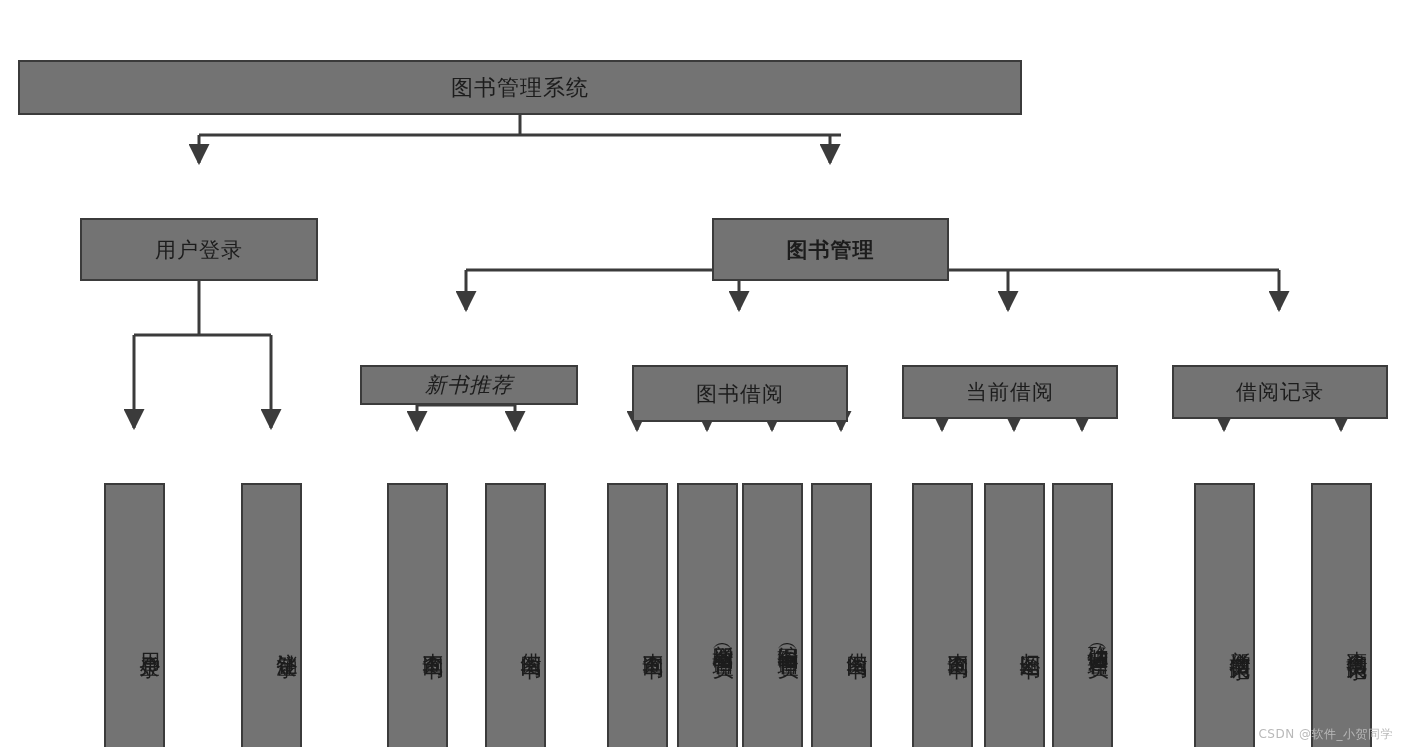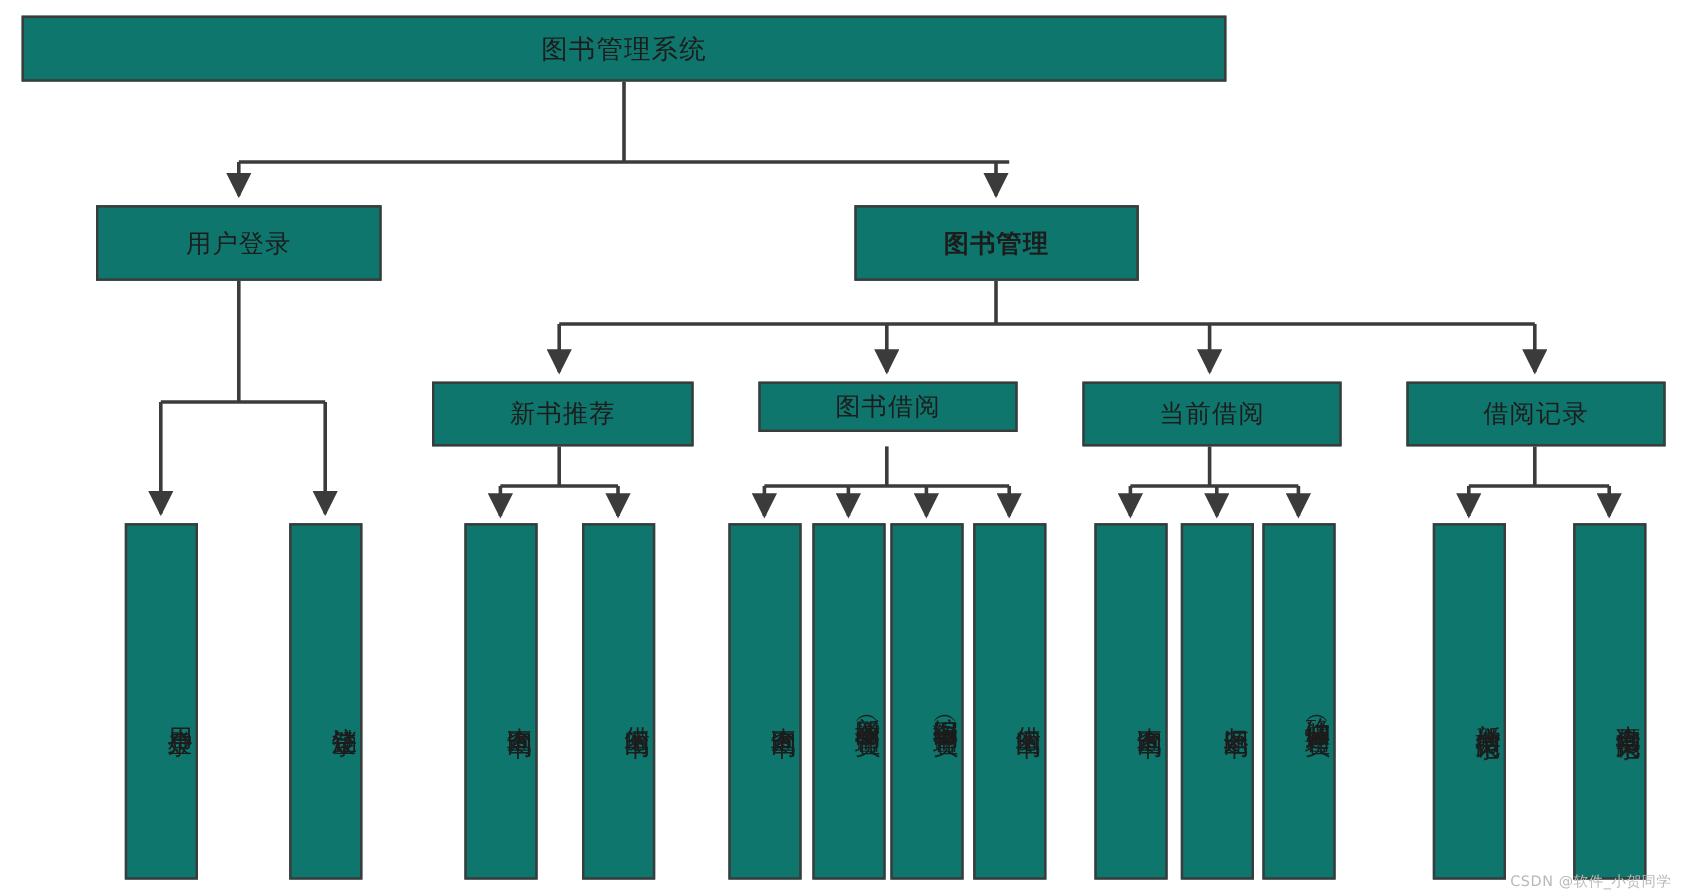--- a/index.html
+++ b/index.html
@@ -15,26 +15,27 @@
     width:1405px;height:747px;
   }
   #edges{
     position:absolute;left:0;top:0;
     width:1405px;height:747px;
     pointer-events:none;
   }
   .node{
     position:absolute;
     box-sizing:border-box;
-    background:#0f766e;
+    background:#737373;
     border:2px solid #3b3b3b;
     display:flex;
     align-items:center;
     justify-content:center;
     color:#1c1c1c;
+    margin-top:47px;
   }
   .node.horiz{
     font-size:21px;
     letter-spacing:1px;
   }
   .node.vert{
     writing-mode:vertical-rl;
     text-orientation:upright;
     font-size:21px;
     line-height:1.32;
@@ -116,23 +117,23 @@
       <path d="M 1341 405 L 1341 430" marker-end="url(#arrow)"></path>
     </g>
   </svg>
 
   <div class="node horiz" id="title-node" style="left:18px;top:13px;width:1004px;height:55px;">图书管理系统</div>
 
   <div class="node horiz" style="left:80px;top:171px;width:238px;height:63px;">用户登录</div>
 
   <div class="node horiz" style="left:712px;top:171px;width:237px;height:63px;font-weight:bold;">图书管理</div>
 
-  <div class="node horiz" style="left:360px;top:318px;width:218px;height:54px;">新书推荐</div>
+  <div class="node horiz" style="left:360px;top:318px;width:218px;height:40px;font-style:italic;">新书推荐</div>
 
-  <div class="node horiz" style="left:632px;top:318px;width:216px;height:42px;">图书借阅</div>
+  <div class="node horiz" style="left:632px;top:318px;width:216px;height:57px;">图书借阅</div>
 
   <div class="node horiz" style="left:1172px;top:318px;width:216px;height:54px;">借阅记录</div>
 
   <div class="node horiz" style="left:902px;top:318px;width:216px;height:54px;">当前借阅</div>
 
   <div class="node vert" style="left:104px;top:436px;width:61px;height:297px;">用户登录</div>
 
   <div class="node vert" style="left:241px;top:436px;width:61px;height:297px;">注销登录</div>
 
   <div class="node vert" style="left:387px;top:436px;width:61px;height:297px;">查询图书</div>

